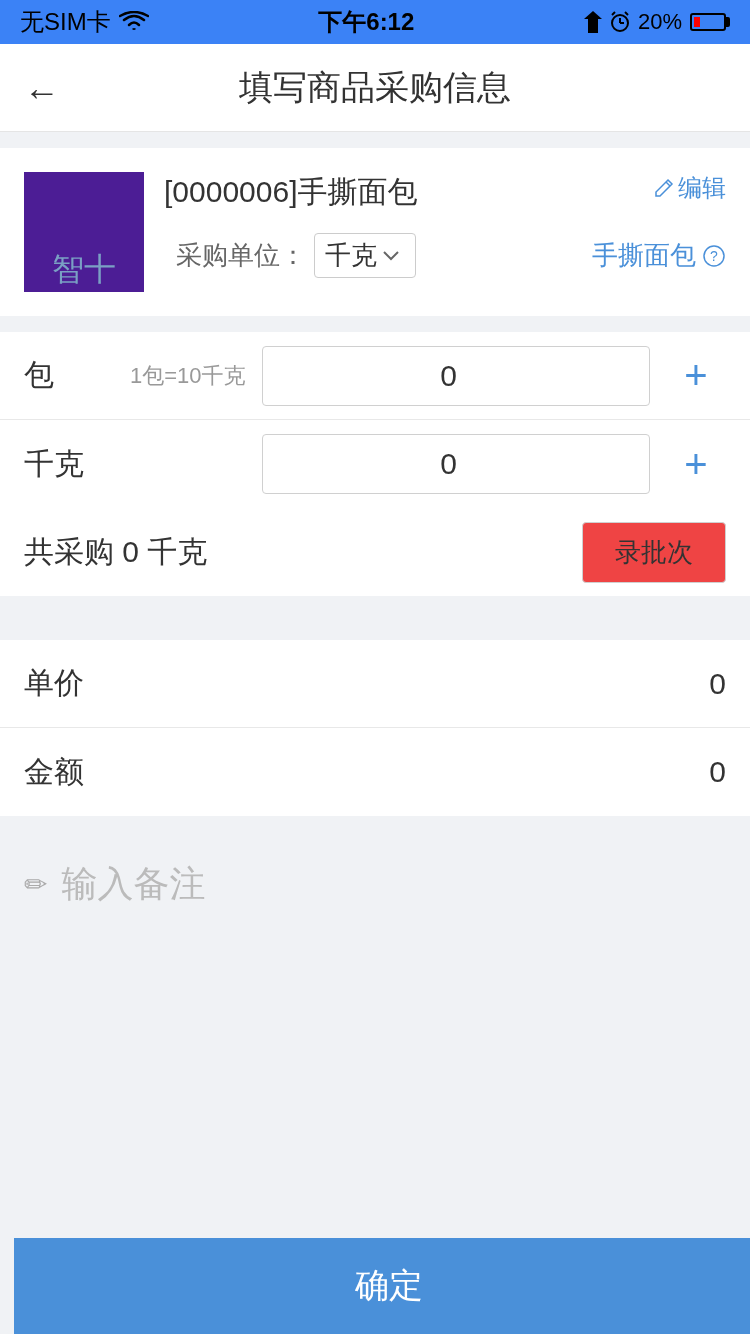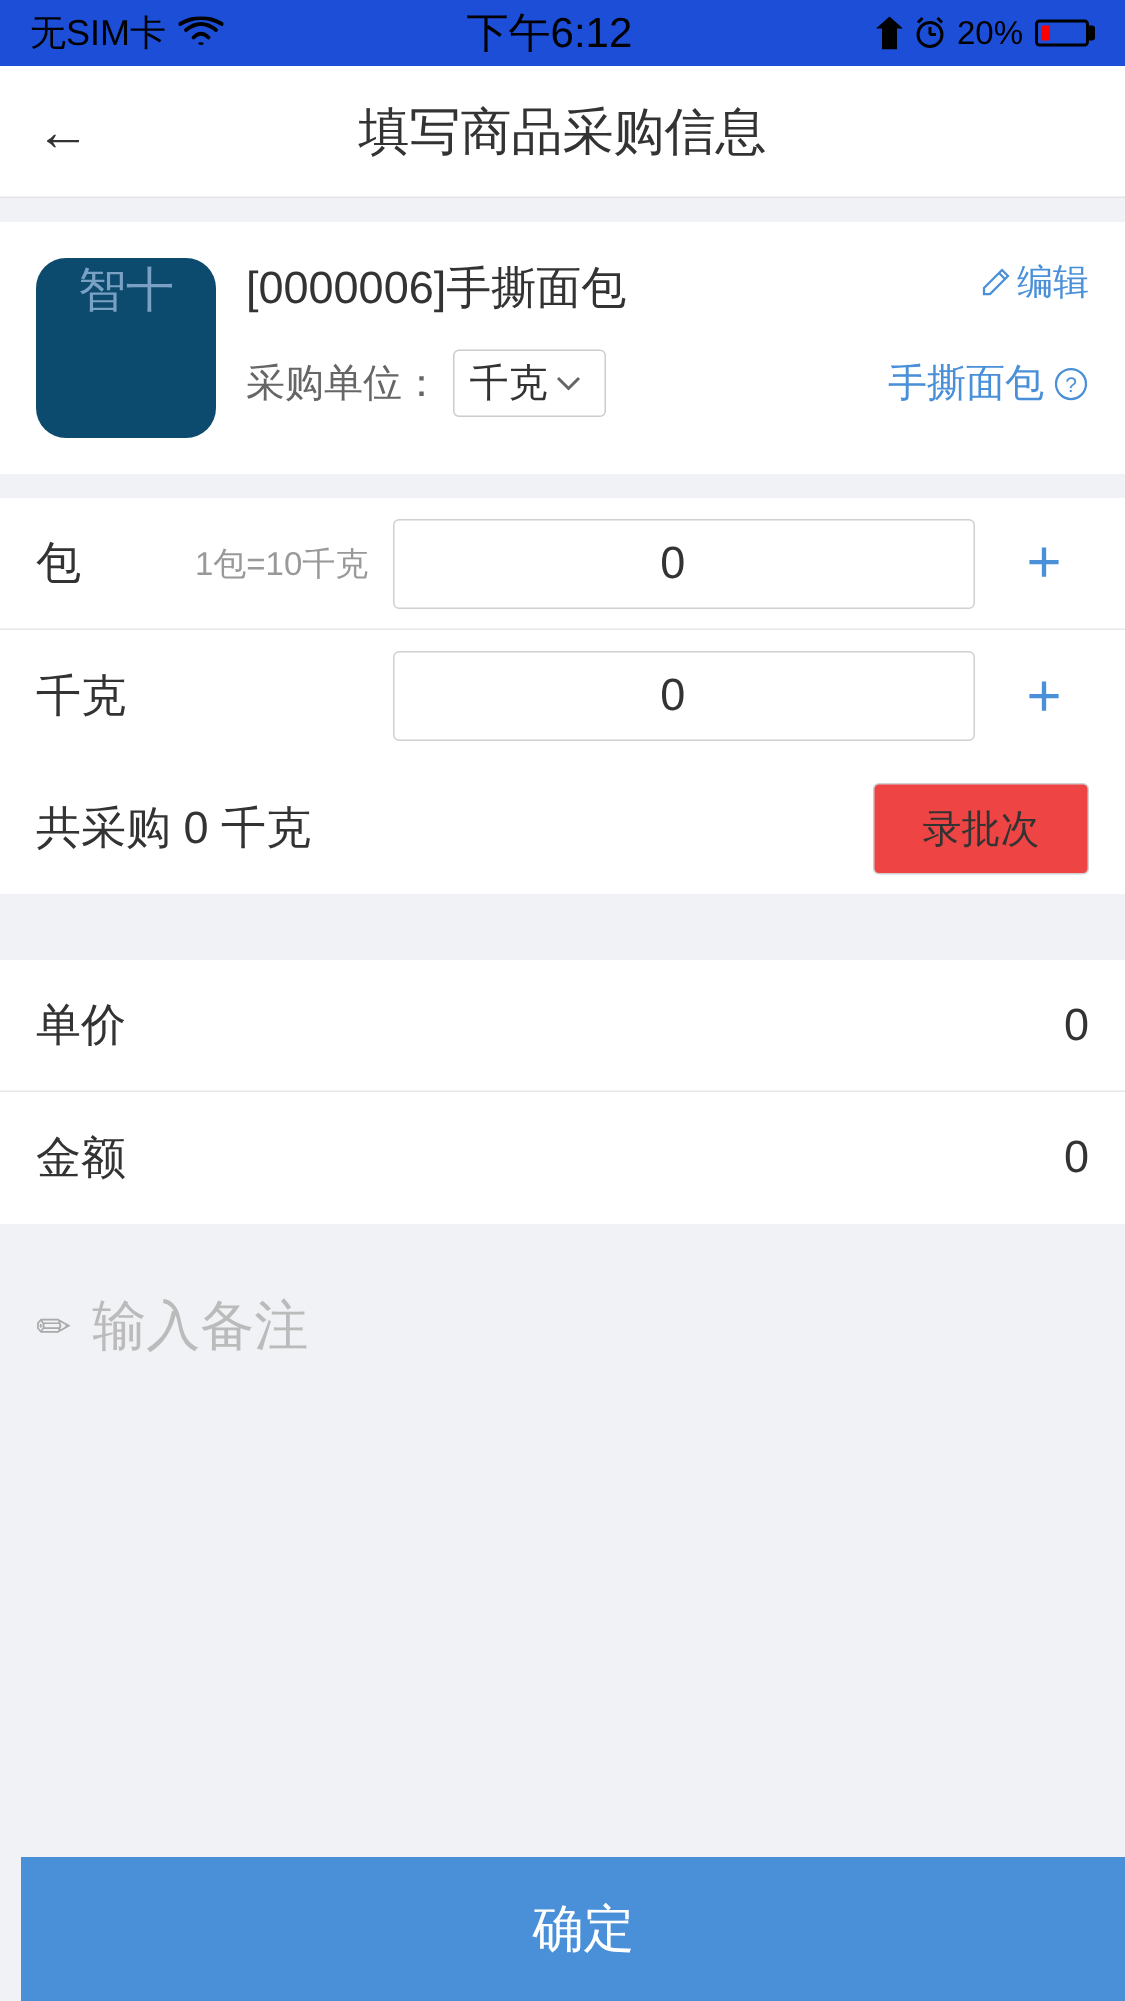--- a/index.html
+++ b/index.html
@@ -10,36 +10,36 @@
       font-family: -apple-system, "PingFang SC", "Helvetica Neue", Arial, sans-serif;
       background: #f0f2f5;
       font-size: 28px;
       color: #333;
     }
 
     
     .status-bar {
       width: 750px;
       height: 44px;
-      background: #1d4ed8;
+      background: #3b82f6;
       display: flex;
       align-items: center;
       justify-content: space-between;
       padding: 0 20px;
       font-size: 24px;
       color: #000;
     }
     .status-left {
       display: flex;
       align-items: center;
       gap: 8px;
     }
     .status-center {
-      font-size: 28px;
-      font-weight: 400;
+      font-size: 24px;
+      font-weight: 700;
     }
     .status-right {
       display: flex;
       align-items: center;
       gap: 8px;
       font-size: 22px;
     }
     .battery-icon {
       display: inline-flex;
       align-items: center;
@@ -95,24 +95,24 @@
       background: #fff;
       margin-top: 16px;
       padding: 24px;
       display: flex;
       align-items: flex-start;
       gap: 20px;
     }
     .product-image {
       width: 120px;
       height: 120px;
-      background: #0c4a6e;
-      border-radius: 20px;
-      display: flex;
-      align-items: flex-start;
+      background: #4c1d95;
+      border-radius: 0;
+      display: flex;
+      align-items: flex-end;
       justify-content: center;
       flex-shrink: 0;
       color: #7aa0c4;
       font-size: 32px;
     }
     .product-info {
       flex: 1;
     }
     .product-header {
       display: flex;
@@ -135,20 +135,21 @@
     }
     .unit-row {
       margin-top: 20px;
       display: flex;
       align-items: center;
       justify-content: space-between;
     }
     .unit-label {
       font-size: 26px;
       color: #666;
+      margin-left: 12px;
     }
     .unit-select {
       border: 1px solid #ccc;
       border-radius: 4px;
       padding: 4px 16px 4px 10px;
       font-size: 26px;
       color: #333;
       background: #fff;
       position: relative;
       display: flex;

